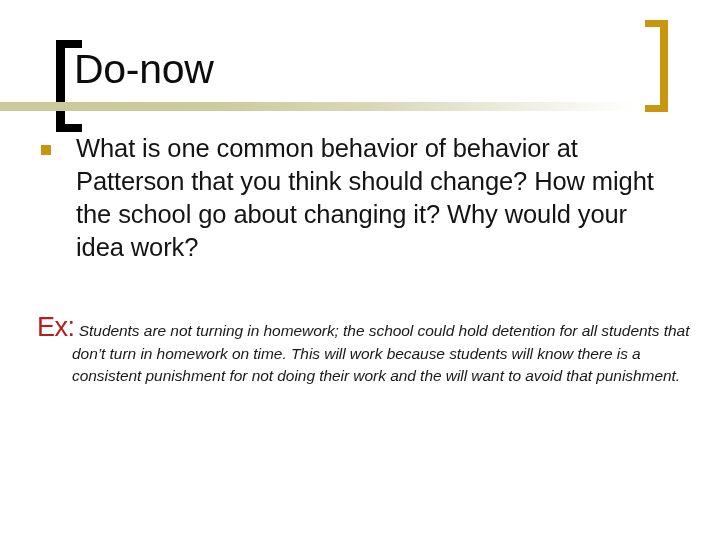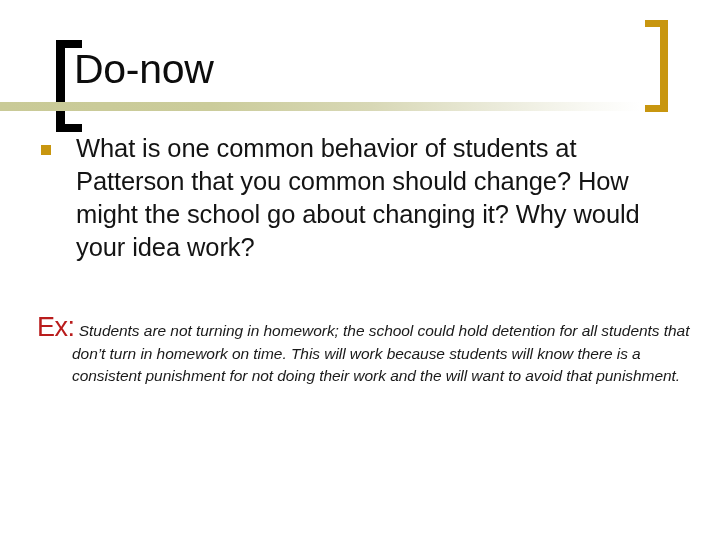--- a/index.html
+++ b/index.html
@@ -149,21 +149,21 @@
   <div class="title-zone">
     <div class="bracket-left"></div>
     <div class="bracket-right"></div>
     <div class="title-text">Do-now</div>
     <div class="title-rule"></div>
   </div>
 
   <div class="body-zone">
     <div class="bullet-row">
       <span class="bullet-marker"></span>
-      <span class="bullet-text">What is one common behavior of students at Patterson that you common should change? How might the school go about changing it? Why would your idea work?</span>
+      <span class="bullet-text">What is one common behavior of behavior at Patterson that you think should change? How might the school go about changing it? Why would your idea work?</span>
     </div>
   </div>
 
   <div class="example-block">
     <span class="ex-label">Ex:</span><span class="ex-body"> Students are not turning in homework; the school could hold detention for all students that don’t turn in homework on time. This will work because students will know there is a consistent punishment for not doing their work and the will want to avoid that punishment.</span>
   </div>
 
 </div>
 
 </body></html>

